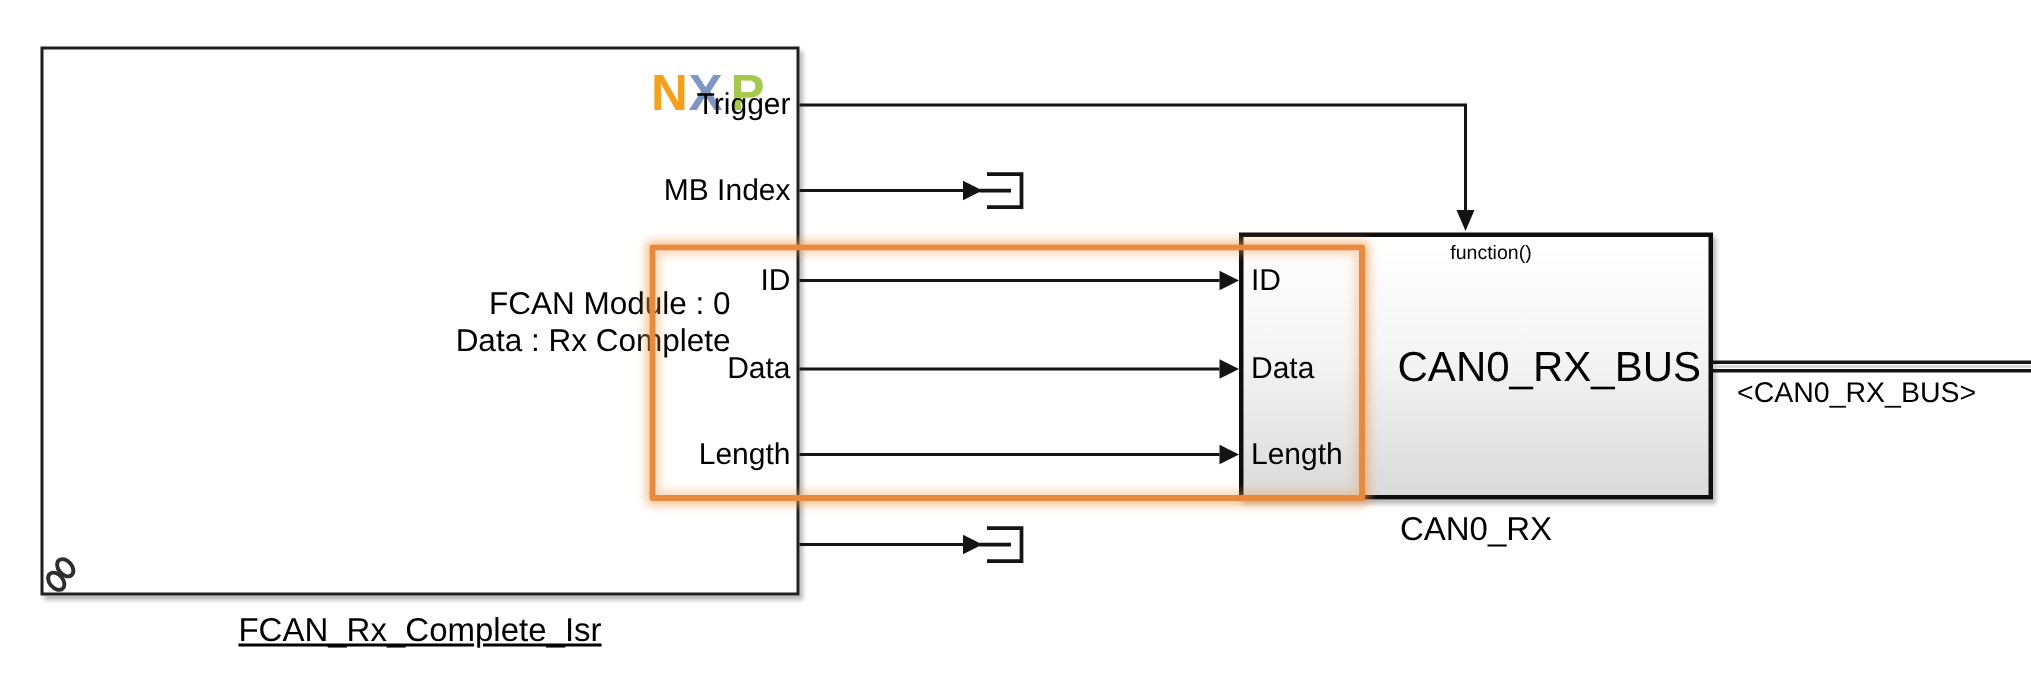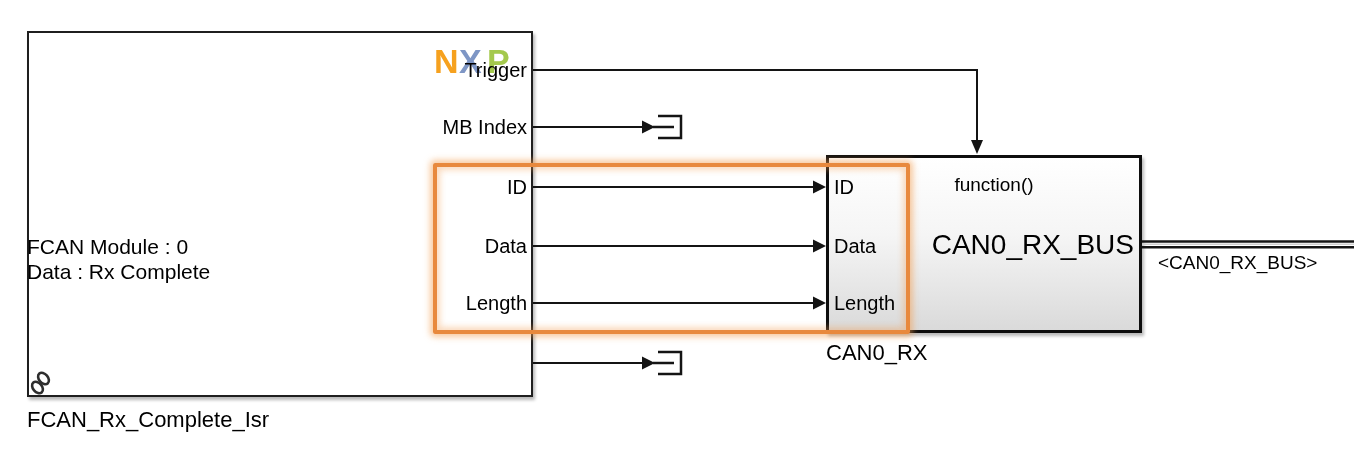--- a/index.html
+++ b/index.html
@@ -21,41 +21,41 @@
     box-shadow:2px 3px 3px rgba(0,0,0,0.28);z-index:2;
   }
   .highlight-rect{
     left:433px;top:163px;width:477px;height:171px;box-sizing:border-box;
     border:4px solid #E8893D;border-radius:2px;
     box-shadow:0 0 6px 3px rgba(243,156,78,.55), inset 0 0 6px 3px rgba(243,156,78,.38);
     z-index:5;
   }
   
   .center-text{
-    left:27px;top:190px;width:460px;text-align:left;
-    font-size:21px;line-height:25px;z-index:4;margin-top:44px;
+    left:27px;top:190px;width:460px;text-align:right;
+    font-size:21px;line-height:25px;z-index:4;
   }
   .oplabel{
     left:300px;width:227px;text-align:right;font-size:20px;line-height:1;
     transform:translateY(-50%);z-index:10;white-space:nowrap;
   }
   .iplabel{
     left:834px;font-size:20px;line-height:1;transform:translateY(-50%);
     z-index:10;white-space:nowrap;
   }
   .fn-label{
-    left:826px;width:336px;top:185px;text-align:center;font-size:19px;
+    left:826px;width:336px;top:168px;text-align:center;font-size:13px;
     transform:translateY(-50%);z-index:10;
   }
   .out-label{
     left:826px;width:308px;top:245px;text-align:right;font-size:28px;
     transform:translateY(-50%);z-index:10;
   }
-  .block-name{font-size:22px;z-index:10;white-space:nowrap;}
-  .isr-name{left:27px;top:407px;width:506px;}
+  .block-name{font-size:22px;text-align:center;z-index:10;white-space:nowrap;}
+  .isr-name{left:27px;top:407px;width:506px;text-decoration:underline;}
   .can-name{left:826px;top:340px;width:316px;}
   .signal-label{left:1158px;top:252px;font-size:19px;z-index:10;white-space:nowrap;text-align:right;}
   
   .nxp-logo{left:434px;top:43px;z-index:3;}
   
   .wires{left:0;top:0;z-index:8;pointer-events:none;}
   .link-icon{left:29px;top:369px;z-index:6;}
 </style>
 </head>
 <body>

